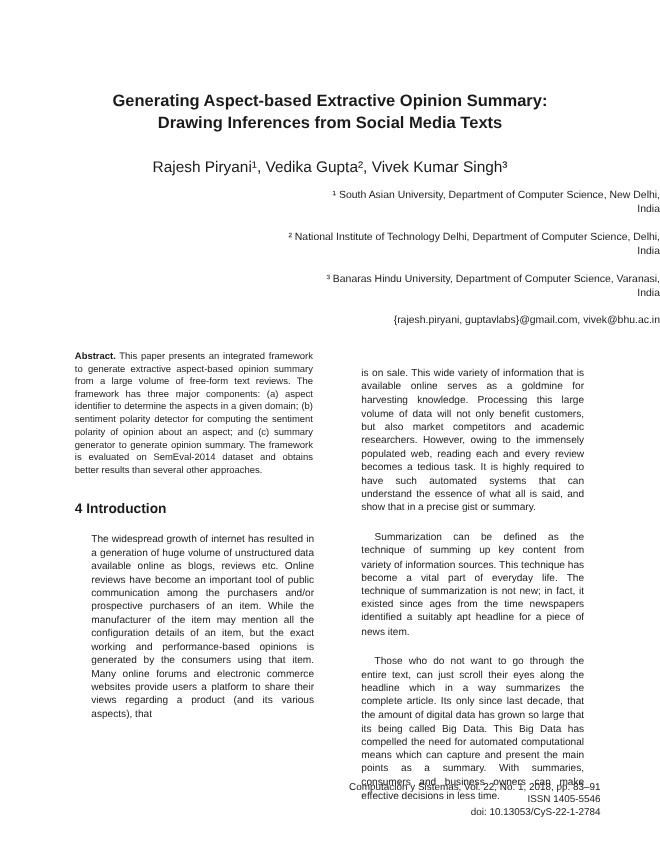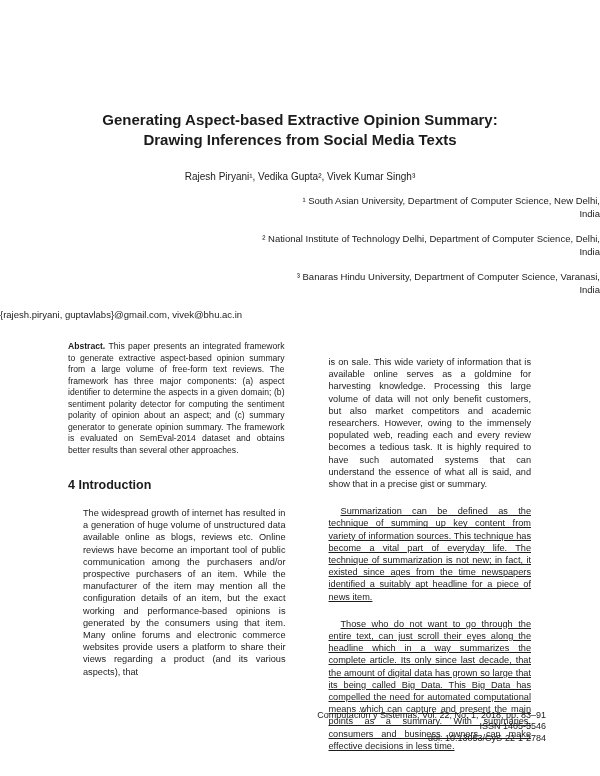--- a/index.html
+++ b/index.html
@@ -11,40 +11,40 @@
     position: relative;
     width: 600px;
     height: 776px;
     background: #ffffff;
     color: #1b1b1b;
     font-family: "Liberation Sans", sans-serif;
     overflow: hidden;
     box-sizing: border-box;
   }
   .title {
-    padding-top: 110px;
+    padding-top: 82px;
     text-align: center;
     font-weight: bold;
     font-size: 15px;
     line-height: 20px;
   }
   .authors {
     margin-top: 21px;
     text-align: center;
-    font-size: 10px;
+    font-size: 14px;
   }
   .affil {
     margin-top: 12px;
     text-align: right;
     font-size: 9.5px;
     line-height: 13px;
   }
   .email {
     margin-top: 13px;
-    text-align: left;
+    text-align: right;
     font-size: 9.5px;
   }
   .columns {
     display: flex;
     margin: 21px 54px 0 68px;
     gap: 13px;
   }
   .col {
     width: 233px;
     box-sizing: border-box;
@@ -60,21 +60,21 @@
     font-size: 12.5px;
     font-weight: bold;
     margin: 22px 0 14px 0;
   }
   .body-p {
     font-size: 9.2px;
     line-height: 12.2px;
     text-align: justify;
     margin: 15px;
   }
-  .indent { text-indent: 12px; text-decoration: underline; }
+  .indent { text-indent: 12px; }
   .footer {
     position: absolute;
     right: 54px;
     bottom: 32px;
     text-align: right;
     font-size: 9px;
     line-height: 11.5px;
   }
 </style>
 </head>

